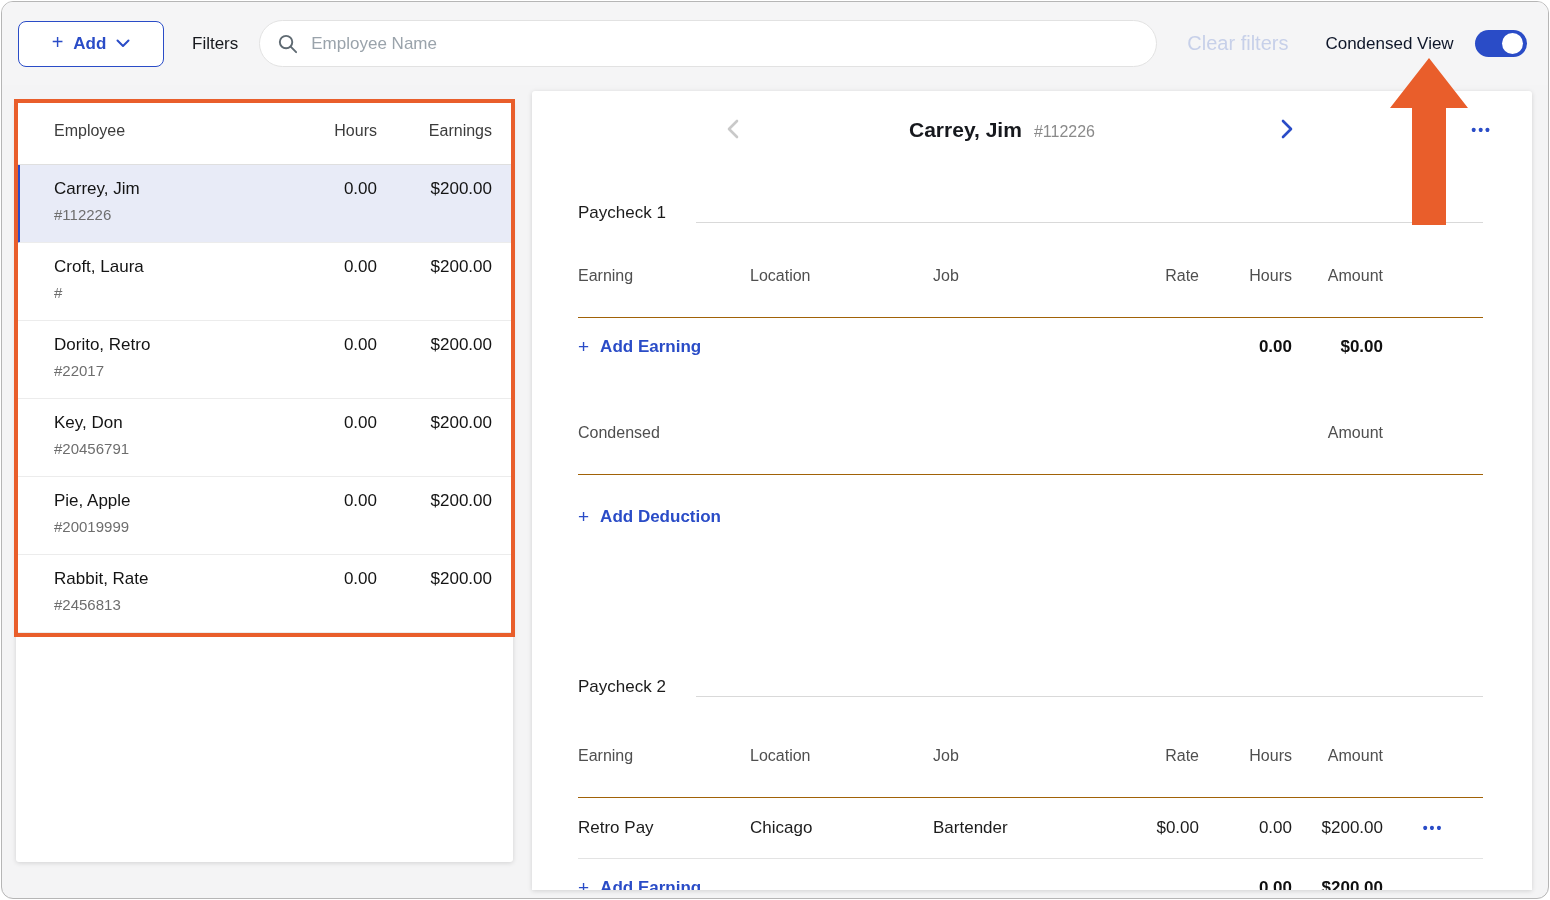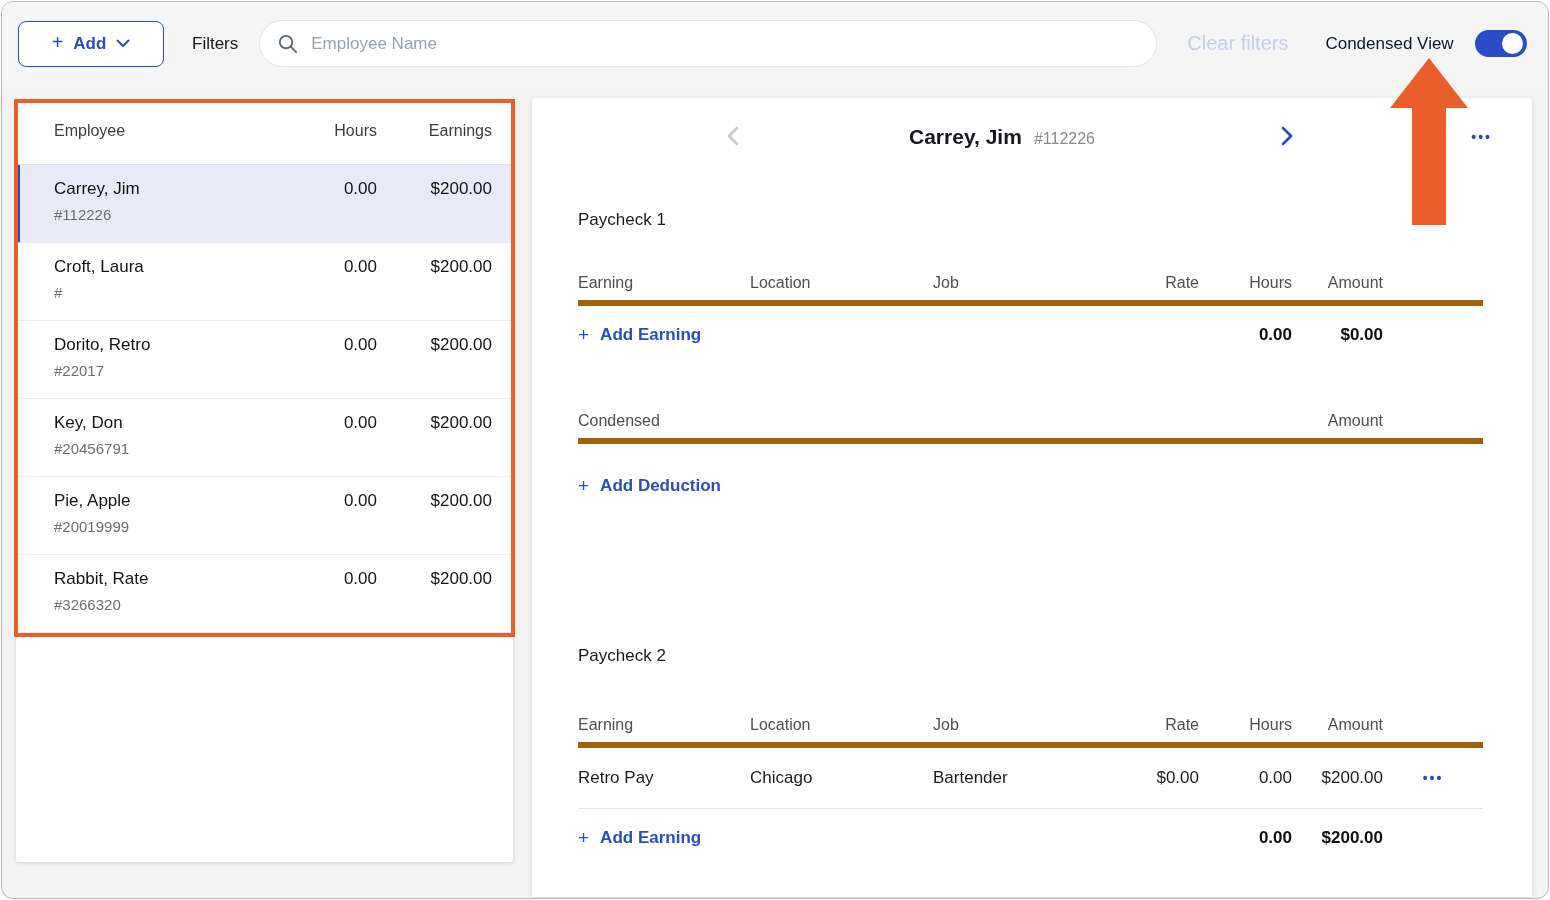--- a/index.html
+++ b/index.html
@@ -115,21 +115,21 @@
   }
   .emp-main { flex: 1; }
   .emp-name { font-size: 17px; color: #141414; }
   .emp-id { font-size: 15px; color: #6e6e6e; margin-top: 7px; }
   .emp-hours { width: 90px; text-align: right; font-size: 17px; color: #141414; }
   .emp-earnings { width: 115px; text-align: right; font-size: 17px; color: #141414; }
 
   
   .right-panel {
     position: absolute;
-    left: 530px; top: 96px;
+    left: 530px; top: 89px;
     width: 1000px; height: 799px;
     background: #fff;
     box-shadow: 0 1px 5px rgba(0,0,0,.14);
     border-radius: 3px 3px 0 0;
     overflow: hidden;
   }
   .detail-header { position: relative; height: 72px; }
   .nav-chev {
     position: absolute; top: 26px;
     background: none; border: none; padding: 0; cursor: pointer;
@@ -143,30 +143,30 @@
   .detail-name { font-size: 21px; font-weight: 700; color: #16181d; }
   .detail-id { font-size: 16px; color: #8a8a8a; margin-left: 12px; }
   .menu-btn {
     background: none; border: none; cursor: pointer;
     color: #2a4cc7; font-size: 14px; letter-spacing: 2px; font-weight: 700;
     font-family: inherit;
   }
   .header-menu { position: absolute; right: 34px; top: 30px; }
 
   .section { margin: 0 49px 0 46px; }
-  .section-title-row { display: flex; align-items: flex-start; margin-top: 40px; flex-direction: column; }
+  .section-title-row { display: flex; align-items: flex-end; margin-top: 40px; }
   .section-title { font-size: 17px; color: #1b1b1b; white-space: nowrap; }
   .rule { flex: 1; height: 1px; background: #d9d9d9; margin-left: 30px; }
 
   .grid {
     display: grid;
     grid-template-columns: 172px 183px 175px 91px 93px 91px 1fr;
     align-items: center;
   }
-  .tbl-head { margin-top: 44px; padding-bottom: 8px; border-bottom: 6px solid #a16207; }
+  .tbl-head { margin-top: 44px; padding-bottom: 32px; border-bottom: 1px solid #a16207; }
   .tbl-head.deduction-head { margin-top: 48px; }
   .th { font-size: 16px; color: #4f4f4f; }
   .right { text-align: right; }
   .col14 { grid-column: 1 / 4; }
   .col5 { grid-column: 5; }
   .col6 { grid-column: 6; }
 
   .add-row { height: 58px; }
   .add-row.tall { height: 84px; }
   .add-link {
@@ -278,21 +278,21 @@
         <div class="emp-name">Pie, Apple</div>
         <div class="emp-id">#20019999</div>
       </div>
       <div class="emp-hours">0.00</div>
       <div class="emp-earnings">$200.00</div>
     </div>
 
     <div class="emp-row">
       <div class="emp-main">
         <div class="emp-name">Rabbit, Rate</div>
-        <div class="emp-id">#3266320</div>
+        <div class="emp-id">#2456813</div>
       </div>
       <div class="emp-hours">0.00</div>
       <div class="emp-earnings">$200.00</div>
     </div>
   </div>
 
   <div class="right-panel">
     <div class="detail-header">
       <button class="nav-chev prev">
         <svg width="24" height="24" viewBox="0 0 24 24">

